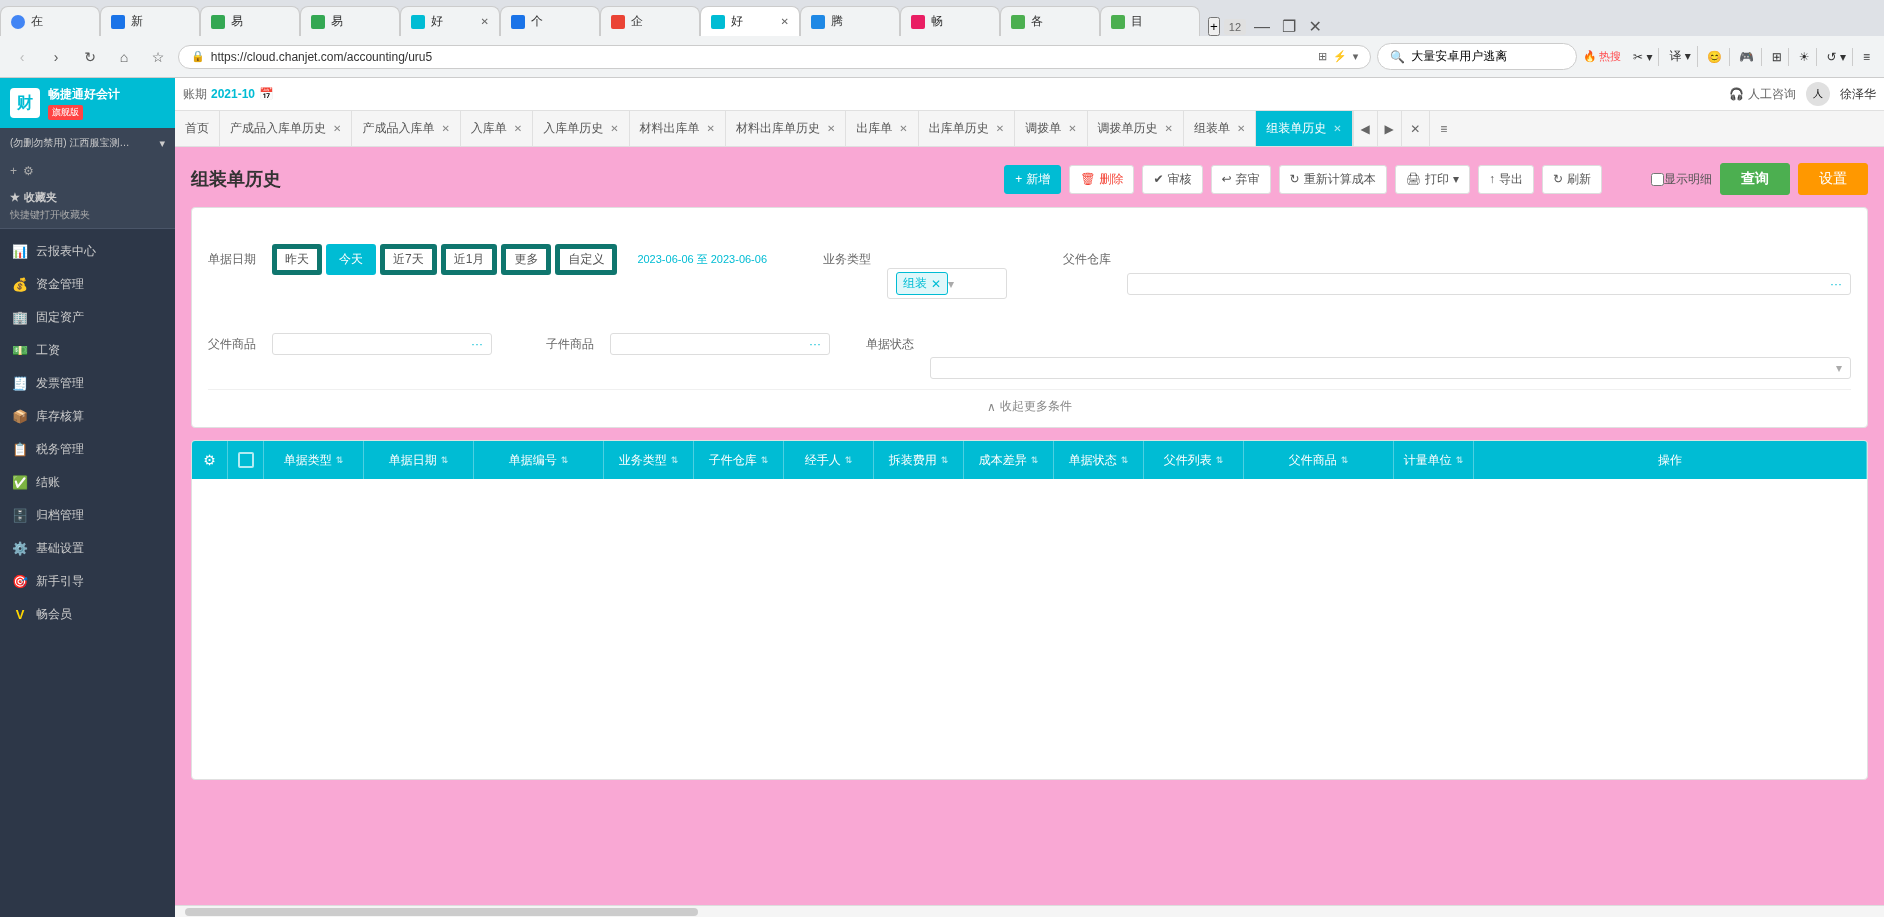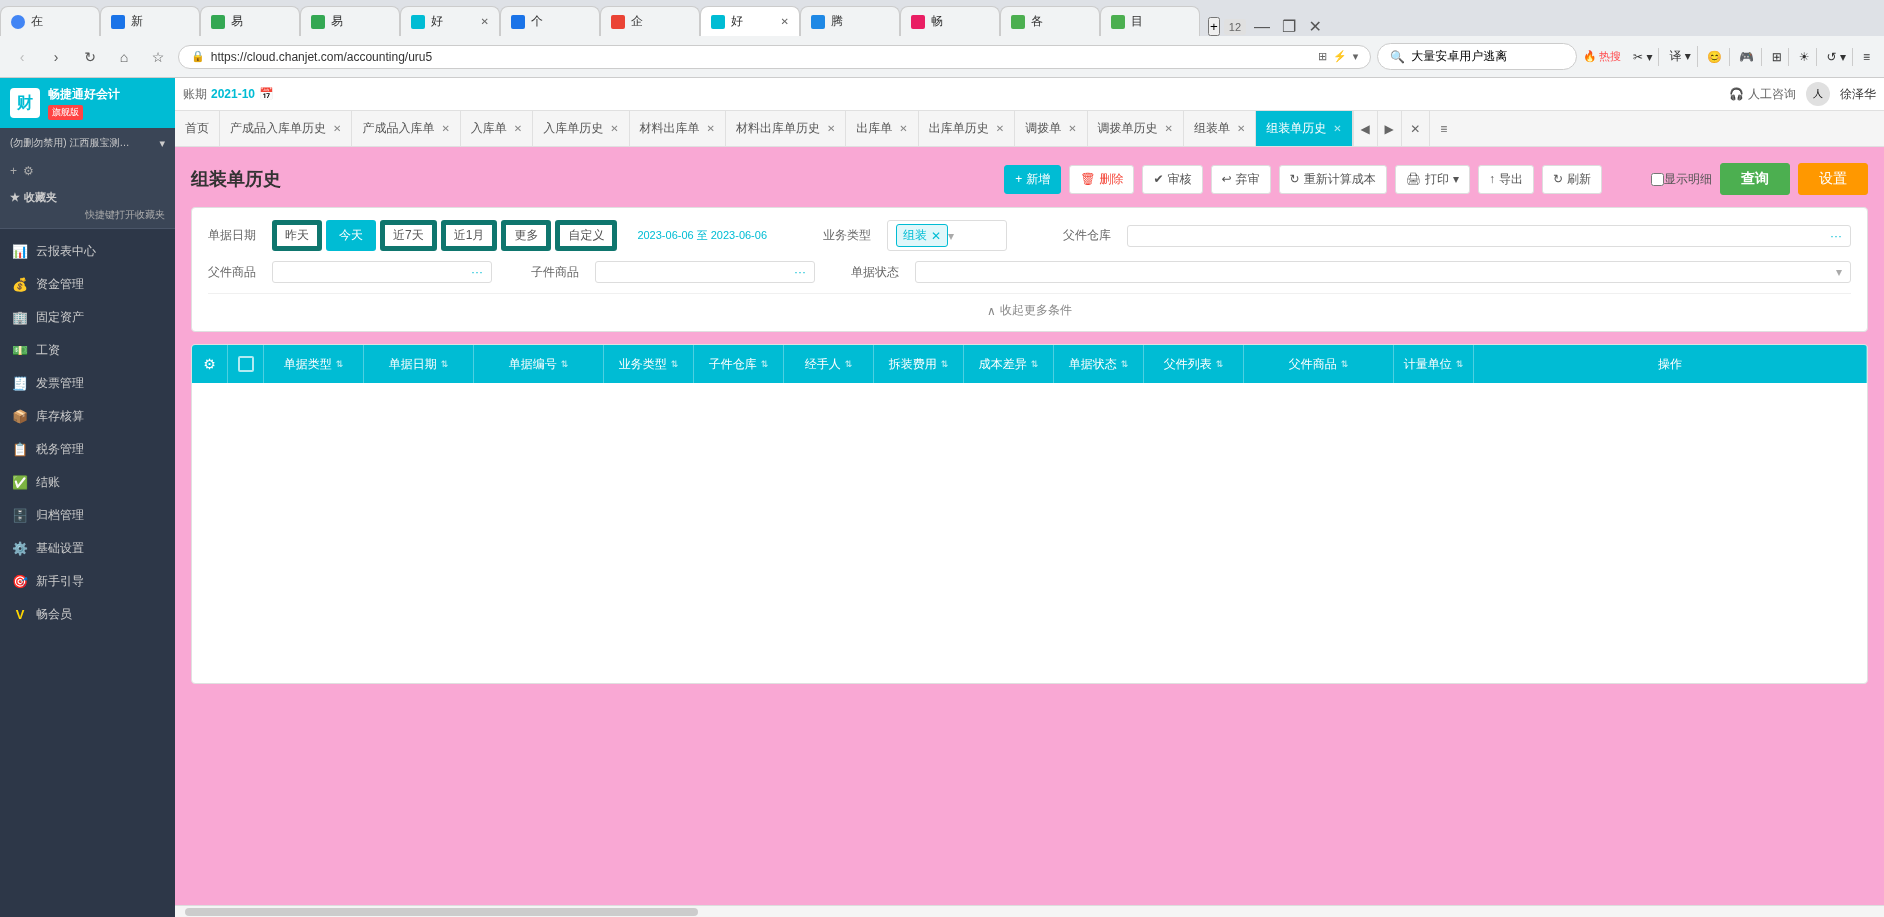--- a/index.html
+++ b/index.html
@@ -26,21 +26,21 @@
 
     
     .app-container { display: flex; height: calc(917px - 78px); }
 
     
     .sidebar { width: 175px; background: #2d3748; display: flex; flex-direction: column; flex-shrink: 0; }
     .sidebar-logo { background: #00bcd4; padding: 8px 10px; display: flex; align-items: center; gap: 8px; cursor: pointer; }
     .sidebar-company { background: #3a4556; padding: 8px 10px; display: flex; align-items: center; justify-content: space-between; color: #ccc; font-size: 11px; cursor: pointer; }
     .sidebar-favorites { background: #3a4556; padding: 6px 10px; border-bottom: 1px solid #4a5568; }
     .favorites-header { color: #ccc; font-size: 11px; font-weight: bold; display: flex; align-items: center; gap: 4px; cursor: pointer; }
-    .favorites-sub { color: #aaa; font-size: 10px; padding-top: 3px; cursor: pointer; text-align: right; }
+    .favorites-sub { color: #aaa; font-size: 10px; padding-top: 3px; cursor: pointer; }
     .sidebar-menu { flex: 1; overflow-y: auto; padding: 6px 0; }
     .menu-item { display: flex; align-items: center; padding: 8px 12px; color: #ccc; cursor: pointer; gap: 8px; font-size: 12px; }
     .menu-icon { width: 16px; height: 16px; display: flex; align-items: center; justify-content: center; font-size: 13px; flex-shrink: 0; }
 
     
     .main-content { flex: 1; display: flex; flex-direction: column; background: #f9a8d4; overflow: hidden; }
 
     
     .top-toolbar { background: #fff; border-bottom: 1px solid #e0e0e0; padding: 4px 8px; display: flex; align-items: center; justify-content: space-between; }
     .toolbar-left { display: flex; align-items: center; gap: 6px; }
@@ -75,21 +75,21 @@
     
     .filter-section { background: #fff; border: 1px solid #e0e0e0; border-radius: 4px; padding: 12px 16px; margin-bottom: 12px; }
     .filter-row { display: flex; align-items: center; gap: 16px; margin-bottom: 10px; }
     .filter-label { color: #666; font-size: 12px; white-space: nowrap; flex-shrink: 0; }
     .filter-date-btns { display: flex; align-items: center; gap: 4px; }
     .date-btn { padding: 2px 8px; border: 5px solid #0f766e; border-radius: 3px; cursor: pointer; font-size: 12px; color: #555; background: #fff; }
     .date-btn.active { background: #00bcd4; color: #fff; border-color: #00bcd4; }
     .date-range { color: #00bcd4; font-size: 11px; margin-left: 4px; }
     .filter-tag { display: inline-flex; align-items: center; background: #e0f7fa; color: #00bcd4; border: 1px solid #00bcd4; border-radius: 3px; padding: 2px 6px; font-size: 12px; gap: 4px; }
     .filter-tag .remove { cursor: pointer; color: #00bcd4; }
-    .filter-select { display: flex; align-items: center; border: 1px solid #ddd; border-radius: 3px; padding: 3px 8px; background: #fff; font-size: 12px; cursor: pointer; min-width: 120px; }
+    .filter-select { display: flex; align-items: center; border: 1px solid #ddd; border-radius: 3px; padding: 3px 8px; background: #fff; font-size: 12px; cursor: pointer; min-width: 120px; margin-top: 48px; }
     .filter-input { border: 1px solid #ddd; border-radius: 3px; padding: 3px 8px; background: #fff; font-size: 12px; min-width: 160px; }
 
     
     .data-table { background: #fff; border: 1px solid #e0e0e0; border-radius: 4px; overflow: hidden; }
     .table-header { background: #00bcd4; display: flex; align-items: center; height: 38px; }
     .th-cell { display: flex; align-items: center; justify-content: center; color: #fff; font-size: 12px; padding: 0 8px; border-right: 1px solid rgba(255,255,255,0.3); height: 100%; gap: 4px; flex-shrink: 0; cursor: pointer; white-space: nowrap; }
     .th-cell .sort-icon { font-size: 9px; opacity: 0.8; }
     .th-settings { width: 36px; }
     .th-check { width: 36px; }
     .th-bill-type { width: 100px; text-align: center; }
@@ -455,21 +455,21 @@
           </div>
         </div>
 
         <div class="filter-row">
           <span class="filter-label">父件商品</span>
           <div class="filter-input" style="width:220px;display:flex;align-items:center;justify-content:space-between;cursor:pointer;">
             <span></span>
             <span style="color:#00bcd4;">···</span>
           </div>
 
-          <span class="filter-label" style="margin-left:23px;">子件商品</span>
+          <span class="filter-label" style="margin-left:38px;">子件商品</span>
           <div class="filter-input" style="width:220px;display:flex;align-items:center;justify-content:space-between;cursor:pointer;">
             <span></span>
             <span style="color:#00bcd4;">···</span>
           </div>
 
           <span class="filter-label" style="margin-left:20px;">单据状态</span>
           <div class="filter-select" style="min-width:200px;flex:1;">
             <span></span>
             <span style="color:#aaa;margin-left:auto;">▾</span>
           </div>

